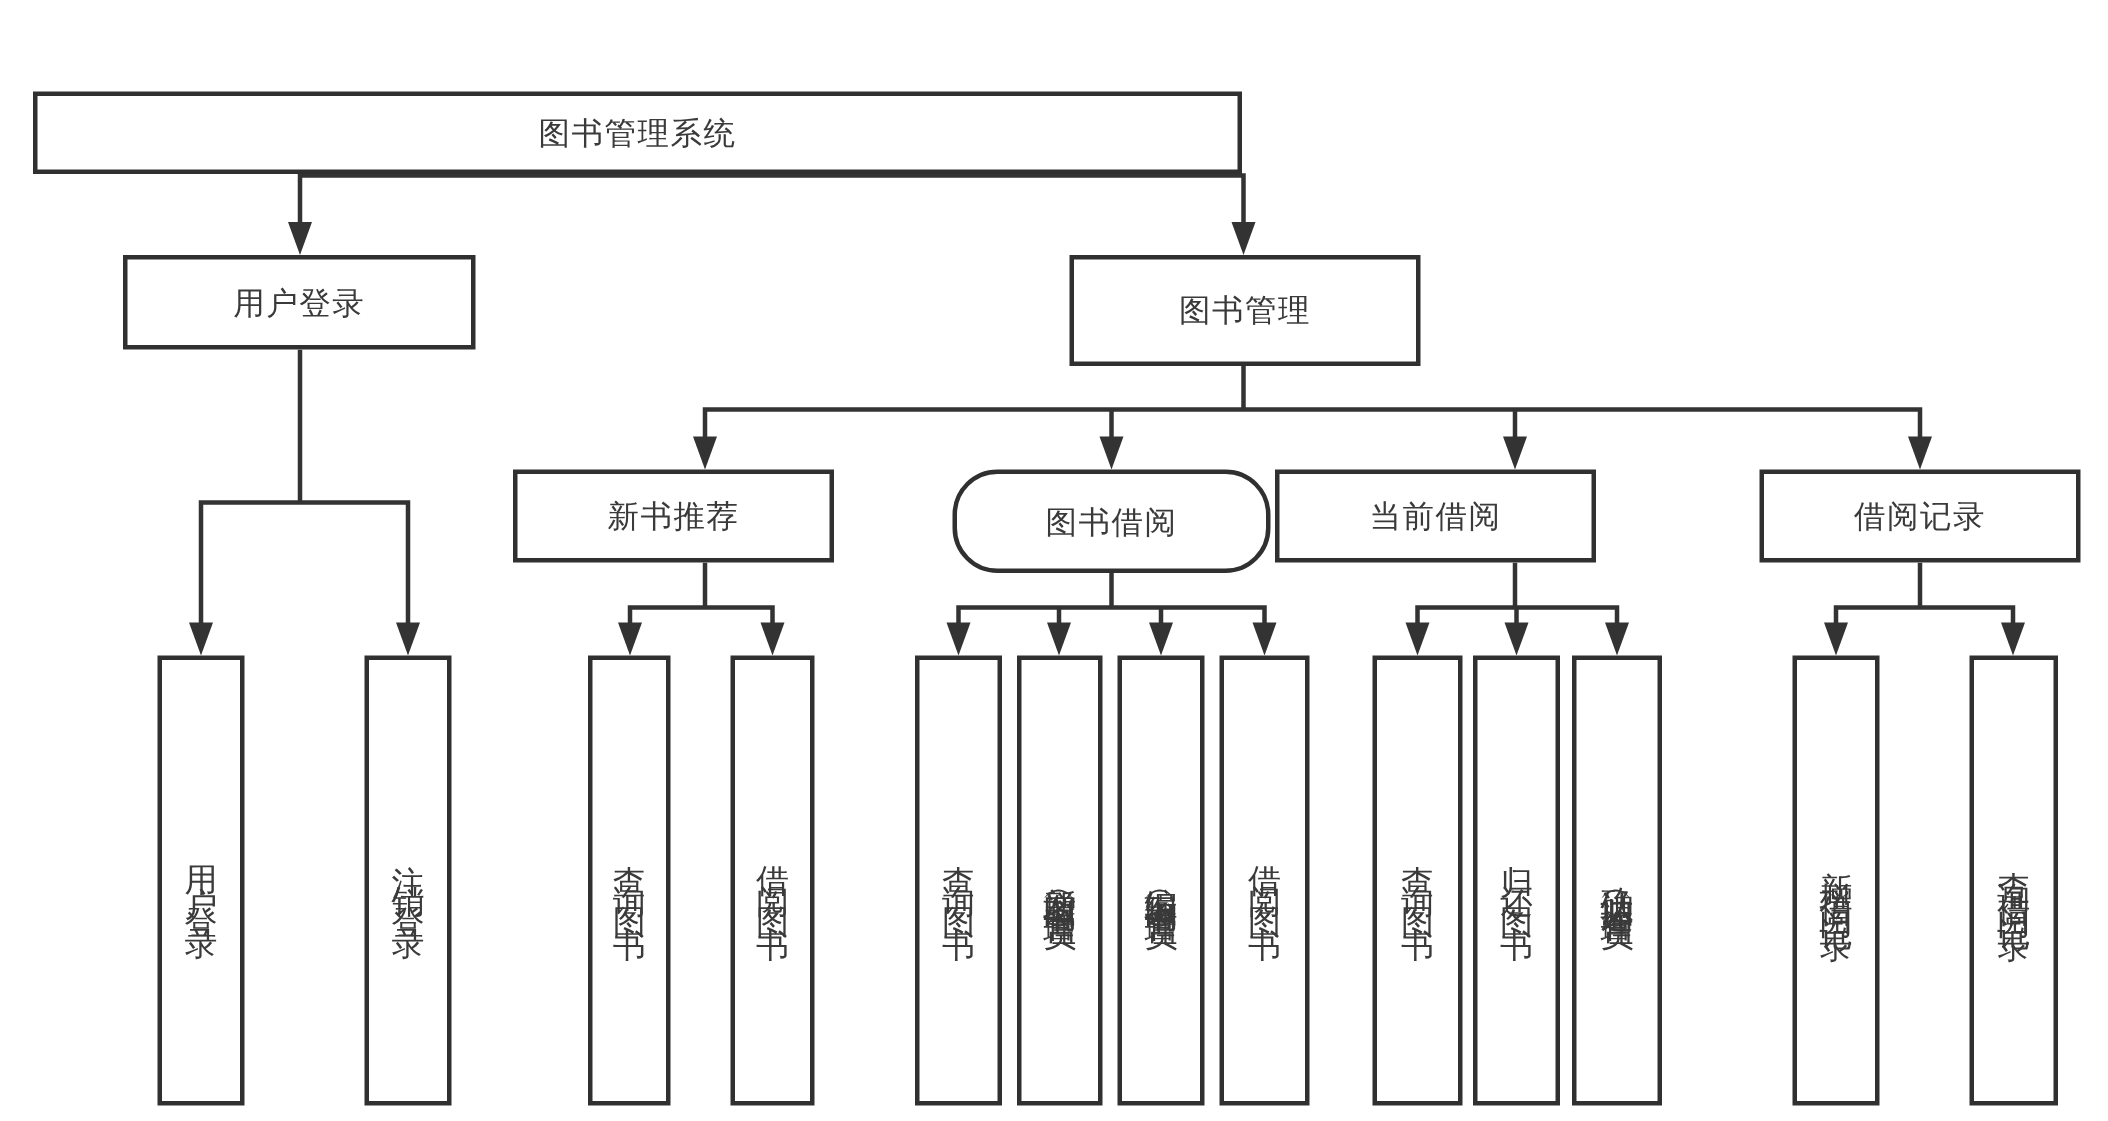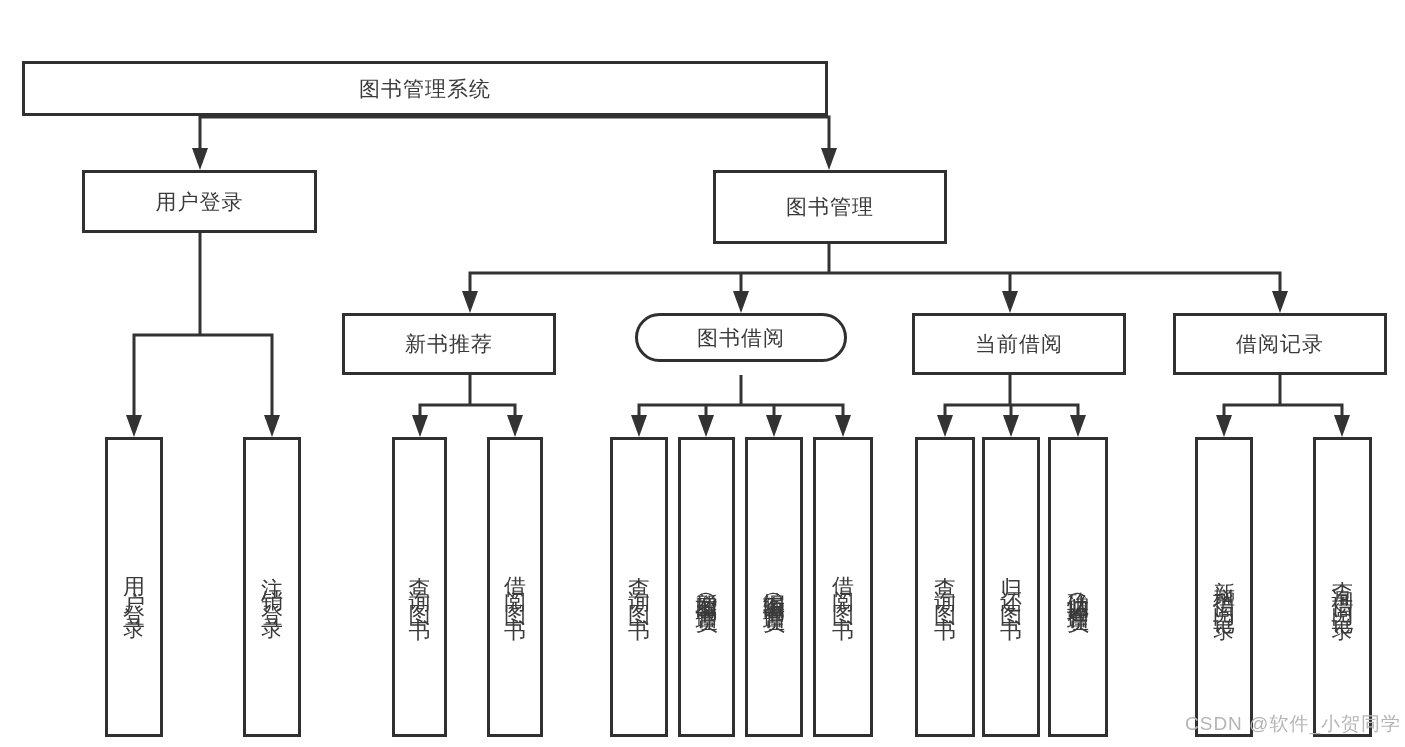--- a/index.html
+++ b/index.html
@@ -128,24 +128,24 @@
   <div class="node" style="left:82px; top:170px; width:235px; height:63px;">
     <span class="hlabel">用户登录</span>
   </div>
   <div class="node" style="left:713px; top:170px; width:234px; height:74px;">
     <span class="hlabel">图书管理</span>
   </div>
 
   <div class="node" style="left:342px; top:313px; width:214px; height:62px;">
     <span class="hlabel">新书推荐</span>
   </div>
-  <div class="node" style="left:635px; top:313px; width:212px; height:49px;border-radius:30px;">
+  <div class="node" style="left:635px; top:313px; width:212px; height:69px;border-radius:30px;">
     <span class="hlabel">图书借阅</span>
   </div>
-  <div class="node" style="left:912px; top:313px; width:214px; height:62px;">
+  <div class="node" style="left:850px; top:313px; width:214px; height:62px;">
     <span class="hlabel">当前借阅</span>
   </div>
   <div class="node" style="left:1173px; top:313px; width:214px; height:62px;">
     <span class="hlabel">借阅记录</span>
   </div>
 
   <div class="node" style="left:105px; top:437px; width:58px; height:300px;">
     <span class="vlabel v-short">用户登录</span>
   </div>
   <div class="node" style="left:243px; top:437px; width:58px; height:300px;">
@@ -182,15 +182,14 @@
     <span class="vlabel v-long">确认归还（管理员）</span>
   </div>
 
   <div class="node" style="left:1195px; top:437px; width:58px; height:300px;">
     <span class="vlabel v-med">新增借阅记录</span>
   </div>
   <div class="node" style="left:1313px; top:437px; width:59px; height:300px;">
     <span class="vlabel v-med">查询借阅记录</span>
   </div>
 
-  <div class="watermark">CSDN @软件_小贺同学</div>
 
 </div>
 
 </body></html>

